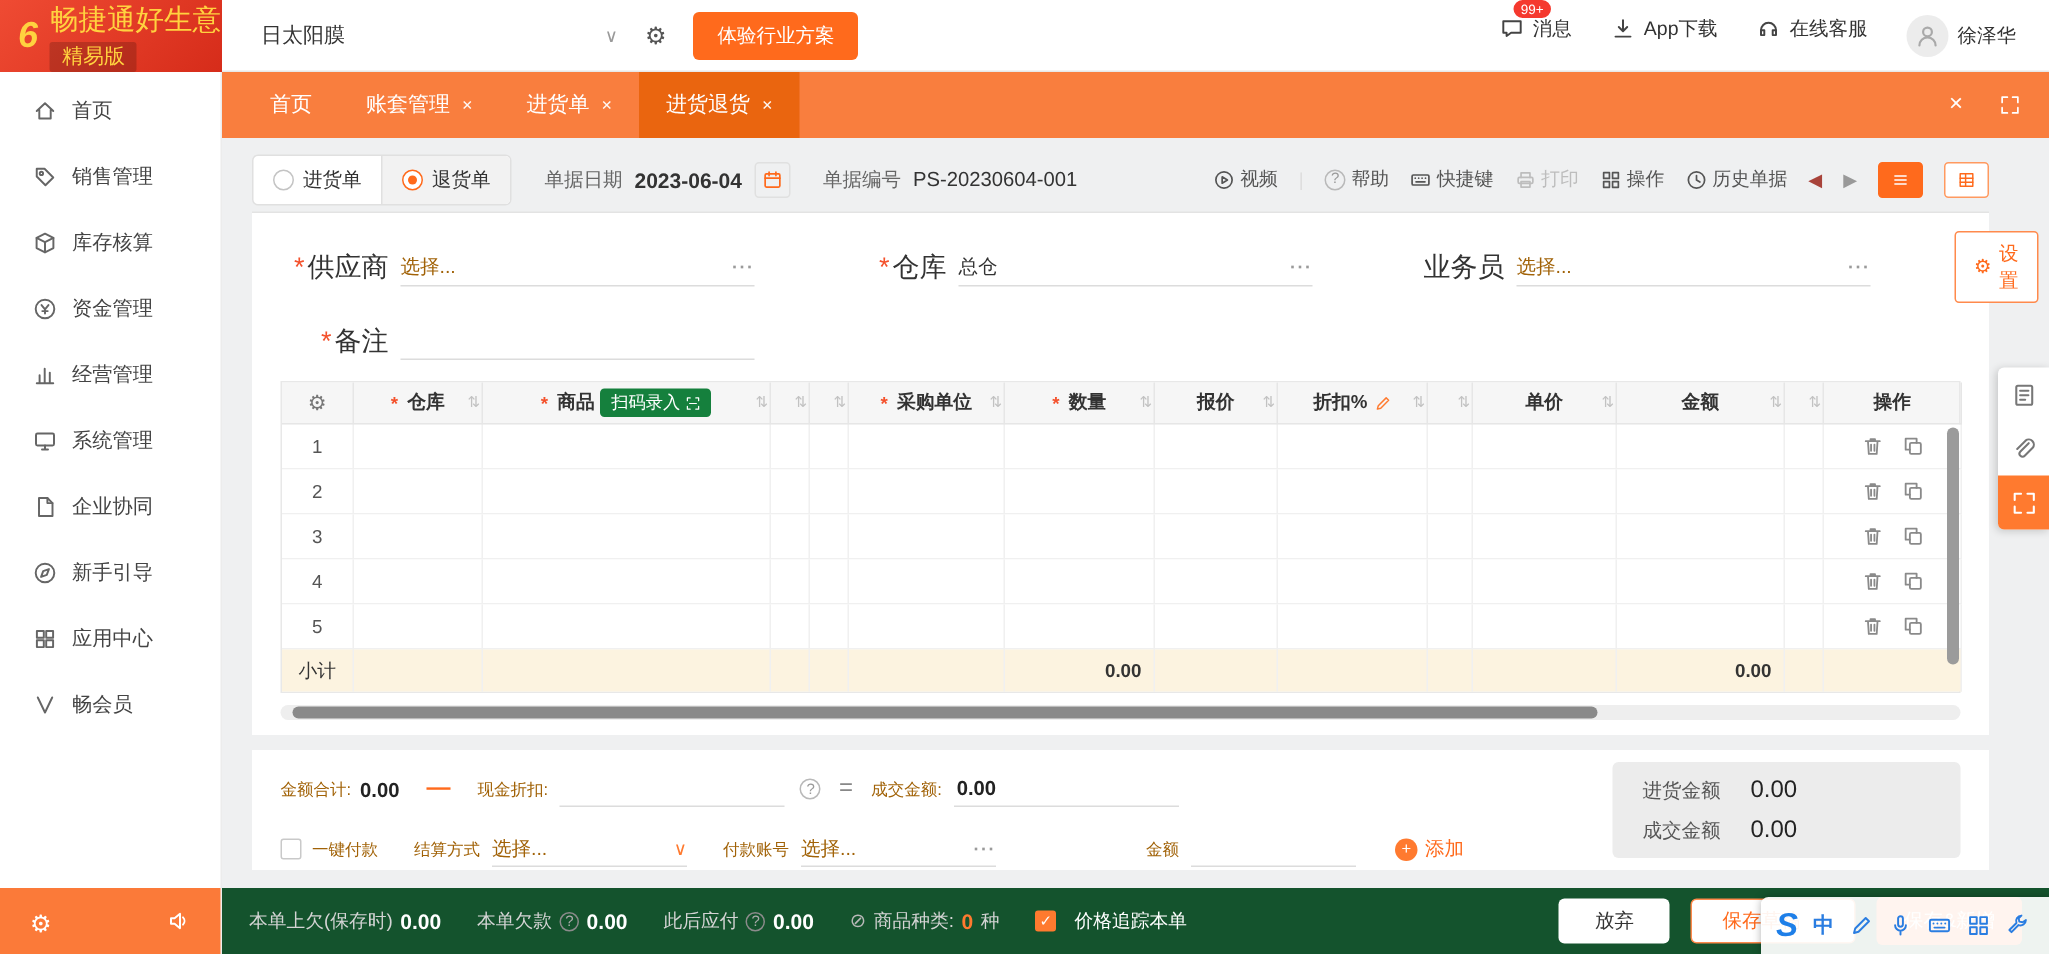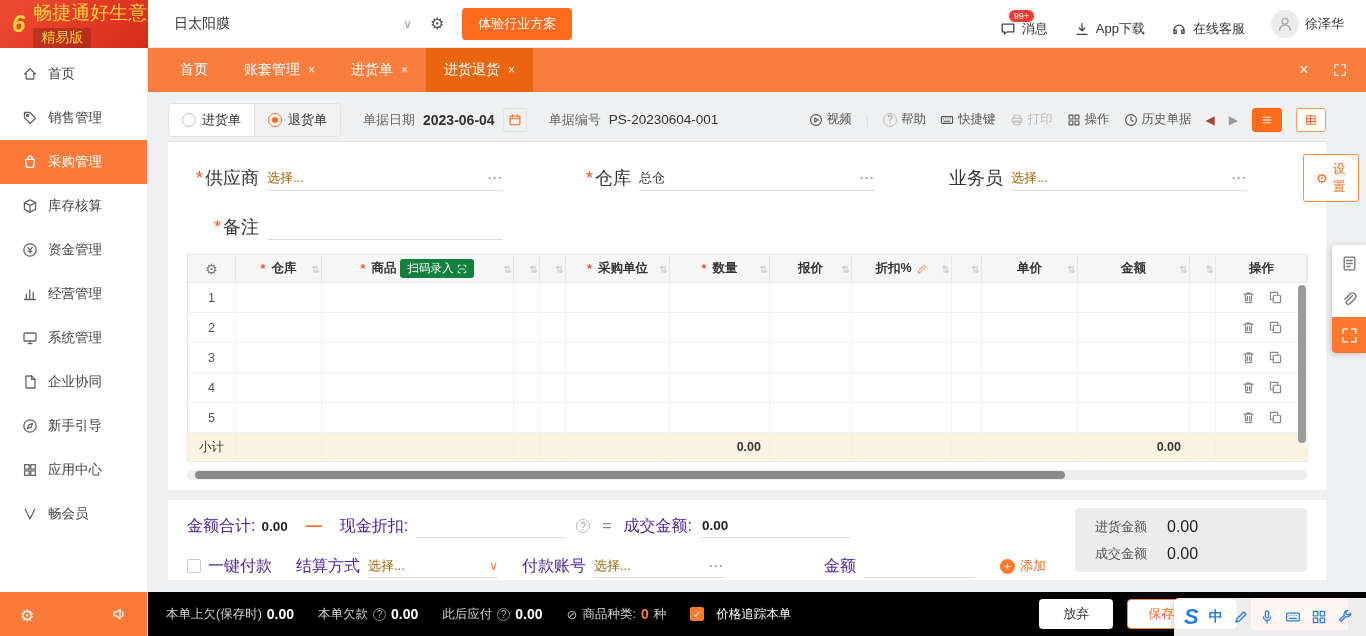--- a/index.html
+++ b/index.html
@@ -10,21 +10,21 @@
   
   .topbar { height:48px; background:#fff; border-bottom:1px solid #e8e8e8; display:flex; align-items:center; position:relative; z-index:5; }
   .logo { width:148px; height:48px; background:linear-gradient(135deg,#ef4b33,#d62c1a); display:flex; align-items:center; gap:8px; padding-left:12px; flex:none; cursor:pointer; }
   .logo-mark { font-size:24px; font-weight:900; font-style:italic; color:#ffd23f; line-height:1; }
   .logo-title { font-size:19px; font-weight:400; color:#ffd23f; }
   .logo-badge { margin-top:2px; display:inline-block; font-size:14px; color:#ffd23f; background:rgba(0,0,0,.18); padding:1px 8px; border-radius:2px; width:max-content; }
   .acct { margin-left:26px; width:238px; display:flex; align-items:center; justify-content:space-between; font-size:14px; color:#333; cursor:pointer; }
   .chev { color:#9a9a9a; font-size:12px; }
   .top-gear { margin-left:18px; font-size:16px; color:#555; cursor:pointer; }
   .exp-btn { margin-left:18px; background:#ff6a1c; color:#fff; border:none; border-radius:4px; font-size:13px; padding:7px 16px; cursor:pointer; font-family:inherit; }
-  .top-right { margin-left:auto; display:flex; align-items:flex-end; gap:26px; padding-right:22px; font-size:13px; color:#333; }
+  .top-right { margin-left:auto; display:flex; align-items:flex-start; gap:26px; padding-right:22px; font-size:13px; color:#333; }
   .top-item { display:flex; align-items:center; gap:6px; position:relative; cursor:pointer; }
   .badge { position:absolute; top:-11px; left:8px; background:#f5392e; color:#fff; font-size:9px; padding:1px 5px; border-radius:8px; border:1px solid #fff; }
   [data-icon] { display:inline-flex; width:15px; height:15px; color:inherit; }
   [data-icon] svg { width:100%; height:100%; display:block; }
   .ticon { width:16px; height:16px; color:#444; }
   .avatar { width:28px; height:28px; border-radius:50%; background:#ececec; color:#a9a9a9; padding:5px; }
 
   
   .main-row { display:flex; height:588px; }
   .sidebar { width:148px; flex:none; background:#fff; display:flex; flex-direction:column; border-right:1px solid #ececec; }
@@ -109,42 +109,42 @@
   .cell.num { justify-content:flex-end; padding-right:8px; font-weight:700; color:#333; }
   .vscroll { position:absolute; right:0; top:28px; bottom:28px; width:8px; }
   .vthumb { width:8px; height:158px; margin-top:2px; background:#9b9b9b; border-radius:4px; }
   .hscroll { height:10px; margin-top:8px; background:#eeeeee; border-radius:5px; position:relative; }
   .hthumb { position:absolute; left:8px; top:1px; height:8px; width:870px; background:#8a8a8a; border-radius:4px; }
 
   
   .card2 { margin-top:10px; height:80px; padding:14px 19px; position:relative; }
   .sum-row1, .sum-row2 { display:flex; align-items:center; }
   .sum-row2 { margin-top:16px; }
-  .slabel { font-size:16px; color:#4c1d95; white-space:nowrap; }
+  .slabel { font-size:11px; color:#a16207; white-space:nowrap; }
   .sval { font-size:13.5px; font-weight:700; color:#222; margin-left:6px; }
   .odash { color:#ff6a1c; font-weight:700; margin:0 18px; }
   .eq { color:#888; margin:0 12px; }
   .uline { border-bottom:1px solid #dcdcdc; height:24px; display:flex; align-items:center; justify-content:space-between; margin-left:8px; font-size:13px; cursor:text; }
   .w150{width:150px}.w130{width:130px}.w110{width:110px}
   .uline .sval { margin-left:2px; }
   .ochev { color:#ff7a2f; font-size:12px; }
   .ml { margin-left:24px; }
   .ml2 { margin-left:100px; }
   .sum-row1 .qc { margin-left:10px; cursor:pointer; }
   .ckb { width:14px; height:14px; border-radius:2px; border:1px solid #c9c9c9; background:#fff; display:inline-flex; align-items:center; justify-content:center; font-size:10px; cursor:pointer; flex:none; margin-right:7px; }
   .ckb.on { background:#ff7a2f; border-color:#ff7a2f; color:#fff; }
   .add-btn { display:inline-flex; align-items:center; gap:5px; color:#ff6a1c; font-size:13px; margin-left:26px; cursor:pointer; }
   .plus-circle { width:15px; height:15px; border-radius:50%; background:#ff7a2f; color:#fff; font-size:11px; display:inline-flex; align-items:center; justify-content:center; }
   .amounts { position:absolute; right:19px; top:8px; bottom:8px; width:232px; background:#ececec; border-radius:4px; display:flex; flex-direction:column; justify-content:center; gap:9px; padding:0 20px; }
   .amt-row { display:flex; align-items:center; }
   .alabel { font-size:13px; color:#555; width:72px; }
   .aval { font-size:16px; color:#222; }
 
   
-  .statusbar { height:44px; flex:none; background:#000000; display:flex; align-items:center; gap:24px; padding:0 18px; }
+  .statusbar { height:44px; flex:none; background:#14532d; display:flex; align-items:center; gap:24px; padding:0 18px; }
   .sgrp { display:flex; align-items:center; gap:5px; white-space:nowrap; }
   .sglabel { font-size:12.5px; color:#d4d4d4; }
   .sglabel.white { color:#fff; }
   .sgval { font-size:14px; font-weight:700; color:#fff; }
   .sgval.orange { color:#ff7a2f; }
   .slash { color:#b9b9b9; font-size:13px; }
   .qc.dark { border-color:#8b8b8b; color:#aaa; width:13px; height:13px; }
   .sbtns { margin-left:auto; display:flex; align-items:center; gap:14px; }
   .btn-discard { background:#fff; color:#333; border:none; border-radius:4px; height:30px; padding:0 24px; font-size:13px; cursor:pointer; font-family:inherit; }
   .btn-draft { background:#fff; color:#ff6a1c; border:1px solid #ff8a4c; border-radius:4px; height:30px; padding:0 20px; font-size:13px; cursor:pointer; display:flex; align-items:center; gap:8px; font-family:inherit; }
@@ -232,29 +232,20 @@
             <span>首页</span>
           </div>
           <div class="side-item">
             <span class="sicon">
               <svg viewBox="0 0 16 16" fill="none" stroke="currentColor" stroke-width="1.3" stroke-linecap="round" stroke-linejoin="round">
                 <path d="M2.5 2.5h5.2l5.8 5.8-5.2 5.2-5.8-5.8z"></path>
                 <circle cx="5.6" cy="5.6" r="1.1"></circle>
               </svg>
             </span>
             <span>销售管理</span>
-          </div>
-          <div class="side-item active">
-            <span class="sicon">
-              <svg viewBox="0 0 16 16" fill="none" stroke="currentColor" stroke-width="1.3" stroke-linecap="round" stroke-linejoin="round">
-                <path d="M3.6 5.4h8.8l-.8 8H4.4z"></path>
-                <path d="M5.9 5.4V4.2a2.1 2.1 0 014.2 0v1.2"></path>
-              </svg>
-            </span>
-            <span>采购管理</span>
           </div>
           <div class="side-item">
             <span class="sicon">
               <svg viewBox="0 0 16 16" fill="none" stroke="currentColor" stroke-width="1.3" stroke-linecap="round" stroke-linejoin="round">
                 <path d="M8 1.8l5.6 2.8v6.8L8 14.2l-5.6-2.8V4.6z"></path>
                 <path d="M2.4 4.6L8 7.4l5.6-2.8M8 7.4v6.8"></path>
               </svg>
             </span>
             <span>库存核算</span>
           </div>

